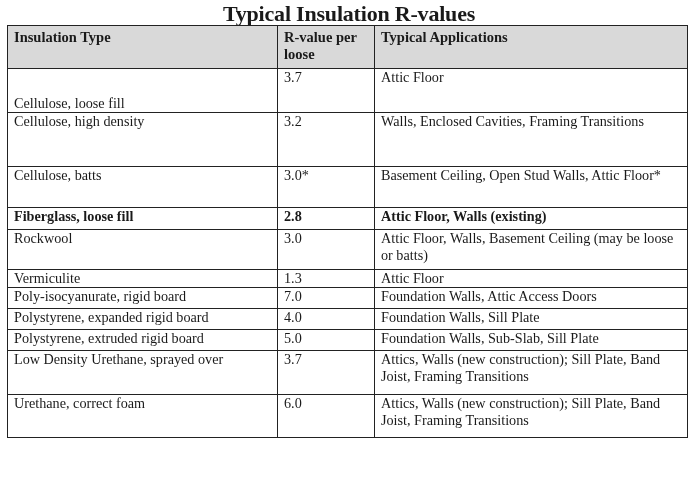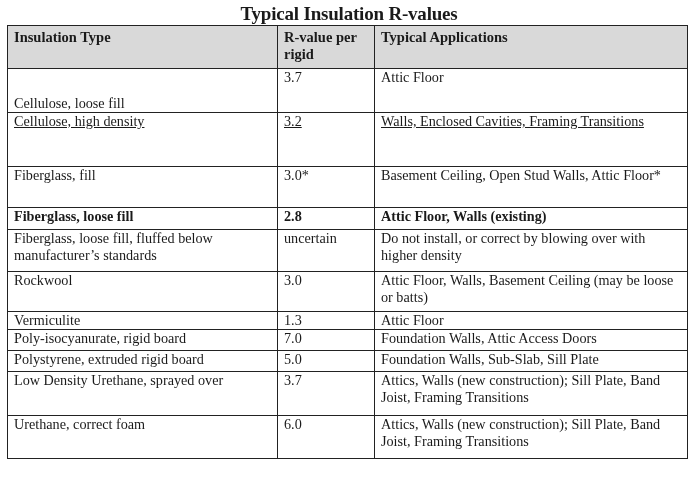--- a/index.html
+++ b/index.html
@@ -15,21 +15,21 @@
       font-family: "Liberation Serif", "DejaVu Serif", serif;
       color: #1a1a1a;
     }
     .title {
       position: absolute;
       left: 0;
       top: 3px;
       width: 698px;
       text-align: center;
       font-weight: bold;
-      font-size: 19px;
+      font-size: 22px;
       line-height: 22px;
       letter-spacing: -0.2px;
     }
     table.rtable {
       position: absolute;
       left: 7px;
       top: 25px;
       width: 680px;
       border-collapse: collapse;
       table-layout: fixed;
@@ -74,64 +74,64 @@
 
 <table class="rtable">
   <colgroup>
     <col class="c1">
       <col class="c2">
       <col class="c3">
   </colgroup>
   <thead>
     <tr>
       <th>Insulation Type</th>
-      <th>R-value per rigid</th>
+      <th>R-value per loose</th>
       <th>Typical Applications</th>
     </tr>
   </thead>
   <tbody id="tbody">
       <tr style="height: 44px;">
         <td class="bottom-aligned">Cellulose, loose fill</td>
         <td>3.7</td>
         <td>Attic Floor</td>
       </tr>
-      <tr style="height: 54px; text-decoration: underline;">
+      <tr style="height: 54px;">
         <td>Cellulose, high density</td>
         <td>3.2</td>
         <td>Walls, Enclosed Cavities, Framing Transitions</td>
       </tr>
       <tr style="height: 41px;">
-        <td>Fiberglass, fill</td>
+        <td>Cellulose, batts</td>
         <td>3.0*</td>
         <td>Basement Ceiling, Open Stud Walls, Attic Floor*</td>
       </tr>
       <tr style="height: 22px; font-weight: bold;">
         <td>Fiberglass, loose fill</td>
         <td>2.8</td>
         <td>Attic Floor, Walls (existing)</td>
-      </tr>
-      <tr style="height: 42px;">
-        <td>Fiberglass, loose fill, fluffed below manufacturer’s standards</td>
-        <td>uncertain</td>
-        <td>Do not install, or correct by blowing over with higher density</td>
       </tr>
       <tr style="height: 40px;">
         <td>Rockwool</td>
         <td>3.0</td>
         <td>Attic Floor, Walls, Basement Ceiling (may be loose or batts)</td>
       </tr>
       <tr style="height: 15px;">
         <td>Vermiculite</td>
         <td>1.3</td>
         <td>Attic Floor</td>
       </tr>
       <tr style="height: 21px;">
         <td>Poly-isocyanurate, rigid board</td>
         <td>7.0</td>
         <td>Foundation Walls, Attic Access Doors</td>
+      </tr>
+      <tr style="height: 21px;">
+        <td>Polystyrene, expanded rigid board</td>
+        <td>4.0</td>
+        <td>Foundation Walls, Sill Plate</td>
       </tr>
       <tr style="height: 21px;">
         <td>Polystyrene, extruded rigid board</td>
         <td>5.0</td>
         <td>Foundation Walls, Sub-Slab, Sill Plate</td>
       </tr>
       <tr style="height: 44px;">
         <td>Low Density Urethane, sprayed over</td>
         <td>3.7</td>
         <td>Attics, Walls (new construction); Sill Plate, Band Joist, Framing Transitions</td>

